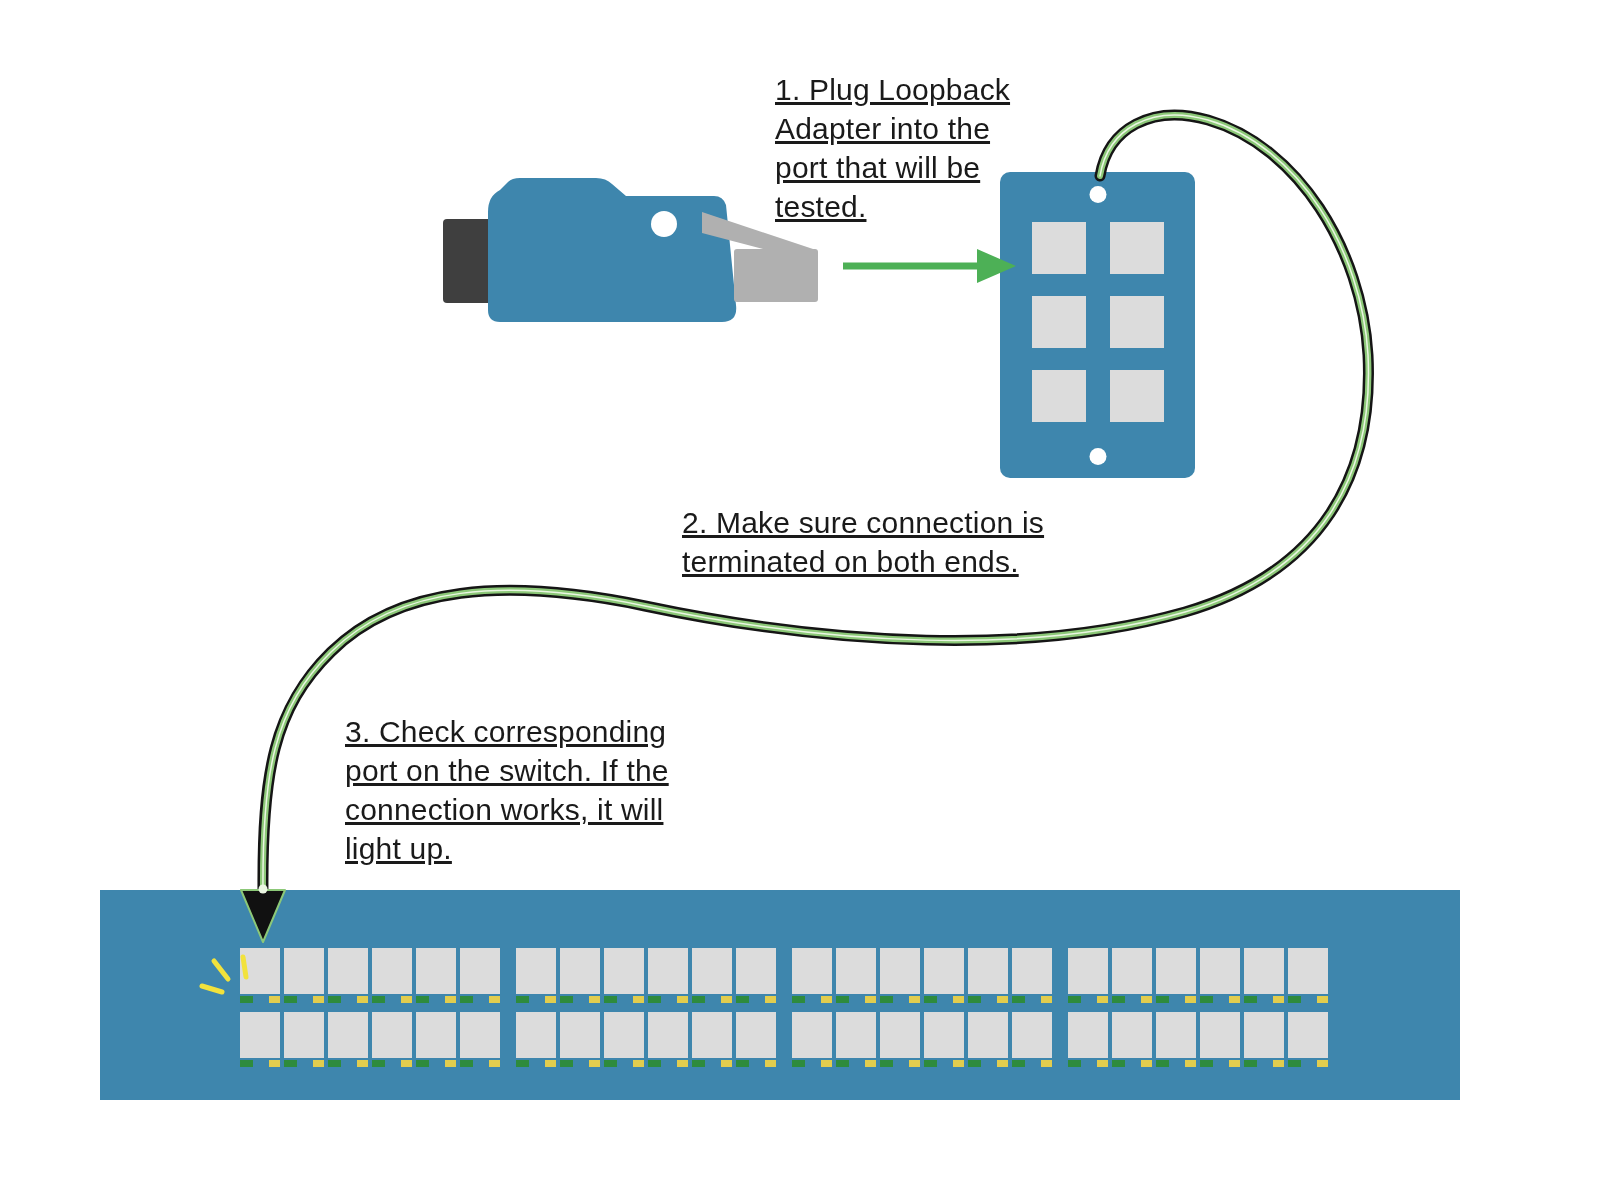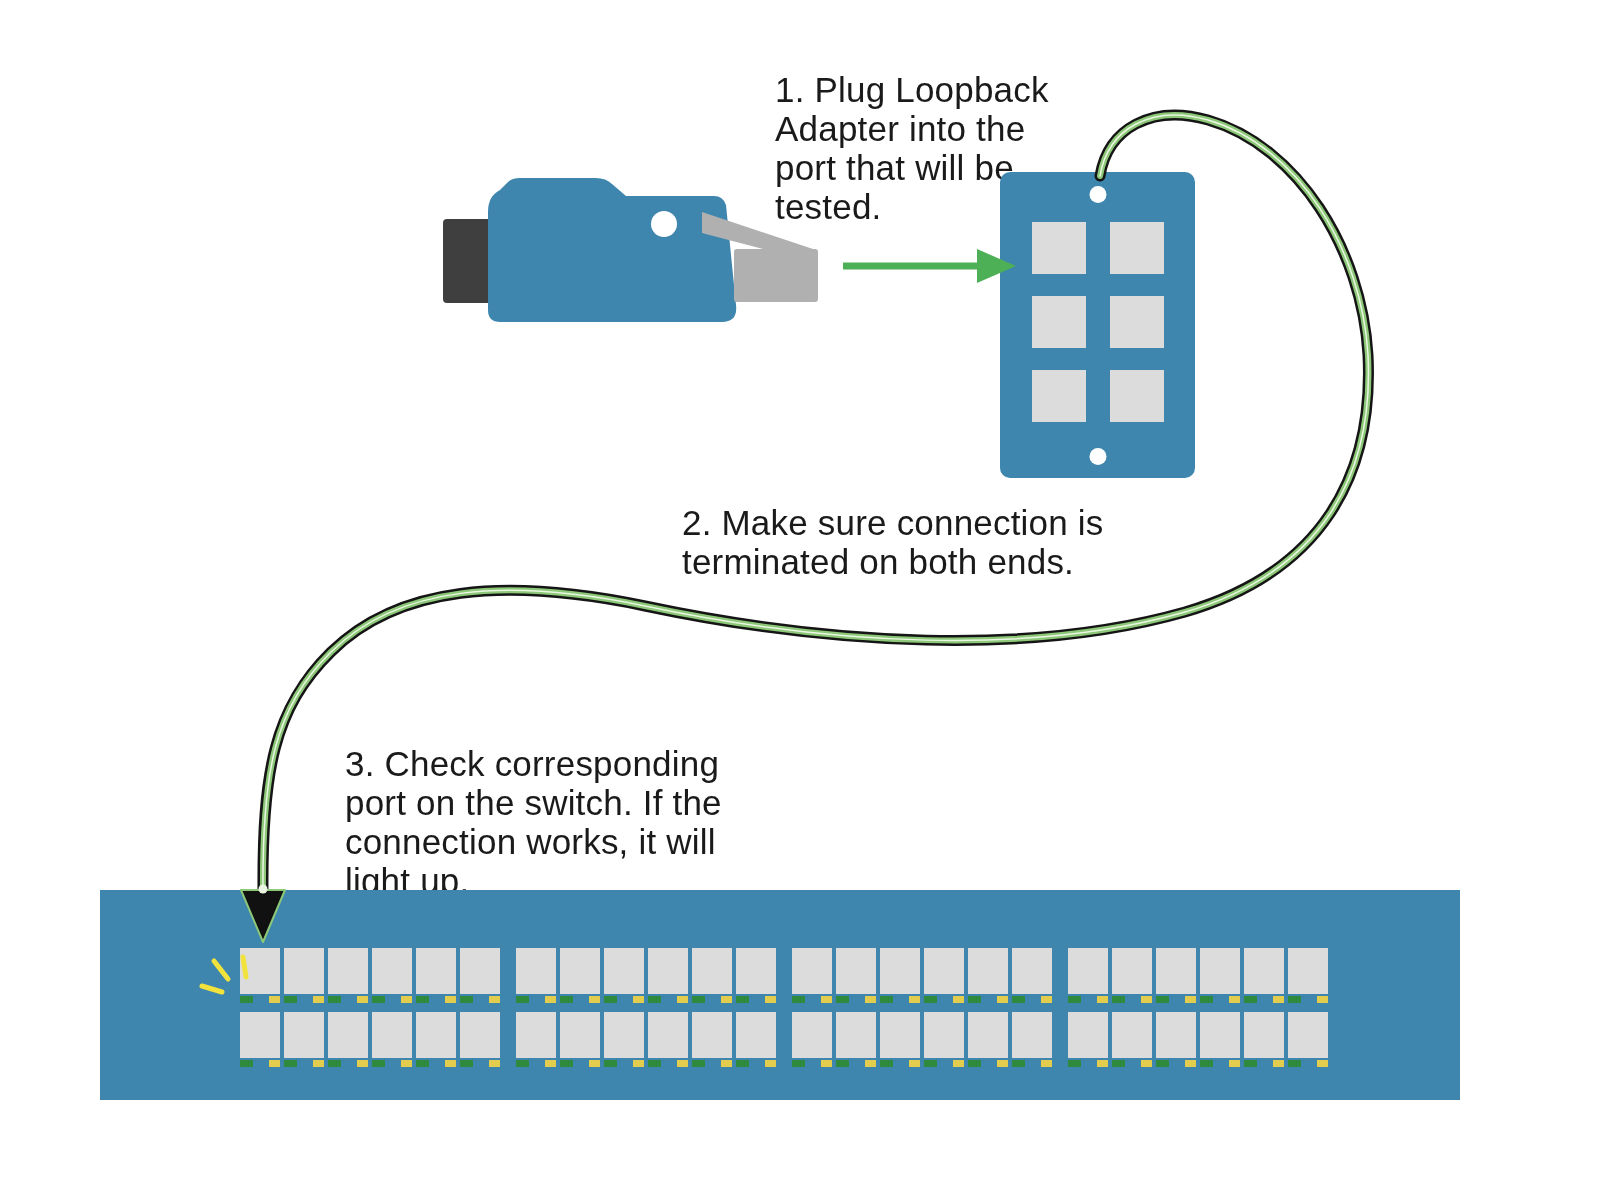--- a/index.html
+++ b/index.html
@@ -14,29 +14,30 @@
     --led-yellow:#e2cd4e;
     --ray-yellow:#f2e23c;
     --text:#1a1a1a;
   }
   *{box-sizing:border-box;margin:0;padding:0;}
   html,body{width:1600px;height:1200px;background:#ffffff;overflow:hidden;}
   body{position:relative;font-family:"Liberation Sans",sans-serif;color:var(--text);}
 
   .step-text{
     position:absolute;
-    font-size:35px;
+    font-size:30px;
     line-height:39px;
     white-space:pre-line;
     letter-spacing:.2px;
     z-index:1;
+    text-decoration:underline;
   }
   #step1{left:775px;top:70px;}
   #step2{left:640px;top:503px;margin-left:42px;}
-  #step3{left:345px;top:712px;margin-top:32px;}
+  #step3{left:345px;top:712px;}
 
   
   .wall-plate{
     position:absolute;left:1000px;top:172px;width:195px;height:306px;
     background:var(--blue);border-radius:10px;z-index:1;
   }
   .screw{
     position:absolute;left:50%;transform:translateX(-50%);
     width:17px;height:17px;border-radius:50%;background:#ffffff;
   }

